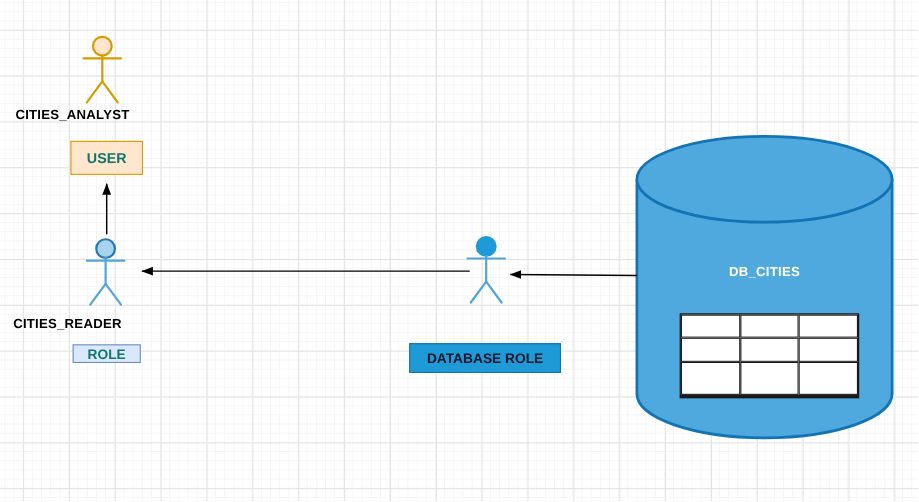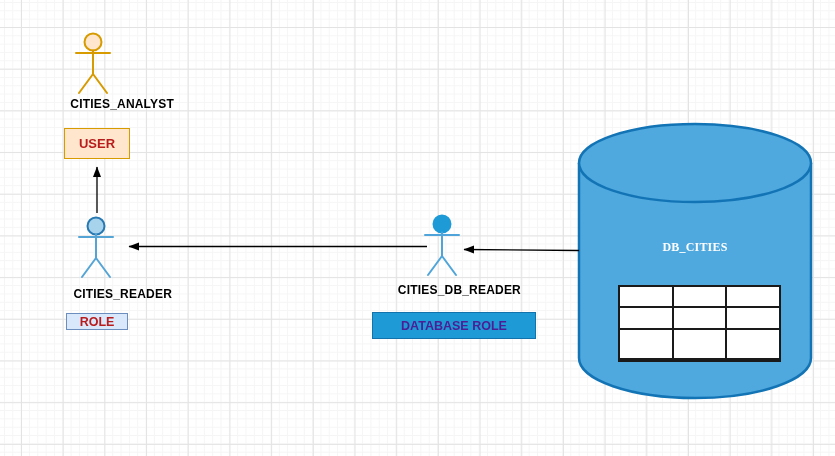--- a/index.html
+++ b/index.html
@@ -10,53 +10,53 @@
     background-image:
       linear-gradient(var(--grid-major) 1px, transparent 1px),
       linear-gradient(90deg, var(--grid-major) 1px, transparent 1px),
       linear-gradient(var(--grid-minor) 1px, transparent 1px),
       linear-gradient(90deg, var(--grid-minor) 1px, transparent 1px);
     background-size:41.7px 41.7px, 41.7px 41.7px, 8.34px 8.34px, 8.34px 8.34px;
     background-position:21px 27px, 21px 27px, 4px 2px, 4px 2px;
   }
   .abs{position:absolute;}
   .node-label{
-    width:160px;text-align:right;font-size:12px;font-weight:bold;color:#000;
+    width:160px;text-align:left;font-size:12px;font-weight:bold;color:#000;
     letter-spacing:0.2px;white-space:nowrap;
   }
   .badge{
     box-sizing:border-box;display:flex;align-items:center;justify-content:center;
-    font-weight:bold;color:#b91c1c;white-space:nowrap;
+    font-weight:bold;color:#0f766e;white-space:nowrap;
   }
   .badge-user{
     left:64px;top:128px;width:66px;height:31px;font-size:13px;
     background:var(--user-badge-fill);border:1.5px solid var(--user-badge-border);
   }
   .badge-role{
     left:66px;top:313px;width:62px;height:17px;font-size:12.5px;
     background:var(--role-badge-fill);border:1px solid var(--role-badge-border);
   }
   .badge-dbrole{
-    left:372px;top:312px;width:164px;height:27px;font-size:12.5px;color:#4c1d95;
+    left:372px;top:312px;width:138px;height:27px;font-size:12.5px;color:#0f172a;
     background:var(--db-blue);border:1.5px solid var(--db-role-border);
   }
   
   .figure line{stroke-width:2;stroke-linecap:round;}
   .figure circle{stroke-width:2;}
   .fig-analyst line{stroke:var(--actor-orange-stroke);}
   .fig-analyst circle{fill:var(--actor-orange-head);stroke:var(--actor-orange-stroke);}
   .fig-reader line{stroke:var(--reader-limbs);}
   .fig-reader circle{fill:var(--reader-head-fill);stroke:var(--reader-head-stroke);}
   .fig-dbreader line{stroke:var(--dbreader-limbs);}
   .fig-dbreader circle{fill:var(--db-blue);stroke:var(--db-blue);}
   
   .cyl path,.cyl ellipse{fill:var(--cylinder-fill);stroke:var(--cylinder-stroke);stroke-width:2.5px;}
   .db-text{
     left:576px;top:240px;width:238px;text-align:center;color:#fff;
-    font-size:12px;font-weight:bold;line-height:14px;letter-spacing:0.2px;font-family:Liberation Serif, serif;
+    font-size:12px;font-weight:bold;line-height:14px;letter-spacing:0.2px;
   }
   .db-table{
     left:618px;top:285px;width:161px;height:75px;
     display:grid;grid-template-columns:repeat(3,1fr);grid-template-rows:21px 22px 30px;
     border:1px solid #1a1a1a;background:#1a1a1a;gap:0;
   }
   .db-cell{background:#fff;border:1px solid #1a1a1a;}
   #connector-layer{left:0;top:0;pointer-events:none;}
   #connector-layer line{stroke:var(--arrow-color);stroke-width:1.3px;}
 </style>
@@ -85,21 +85,20 @@
   <div class="abs node-label" style="left:12px;top:287px">CITIES_READER</div>
   <div class="abs badge badge-role">ROLE</div>
 
   <svg class="abs figure fig-dbreader" style="left:409px;top:214px" width="66" height="64" viewBox="0 0 66 64">
     <circle cx="33" cy="10" r="8.5"></circle>
     <line x1="16" y1="21" x2="50" y2="21"></line>
     <line x1="33" y1="18.5" x2="33" y2="42"></line>
     <line x1="33" y1="42" x2="19" y2="61"></line>
     <line x1="33" y1="42" x2="47" y2="61"></line>
   </svg>
-  <div class="abs node-label" style="left:361px;top:283px">CITIES_DB_READER</div>
   <div class="abs badge badge-dbrole">DATABASE ROLE</div>
 
   <svg class="abs cyl" style="left:576px;top:122px" width="238" height="278" viewBox="0 0 238 278">
     <path d="M3 41 V236 C3 258 55 276 119 276 C183 276 235 258 235 236 V41"></path>
     <ellipse cx="119" cy="41" rx="116" ry="39"></ellipse>
   </svg>
   <div class="abs db-text">
     <div>DB_CITIES</div>
   </div>
   <div class="abs db-table" id="db-table">

